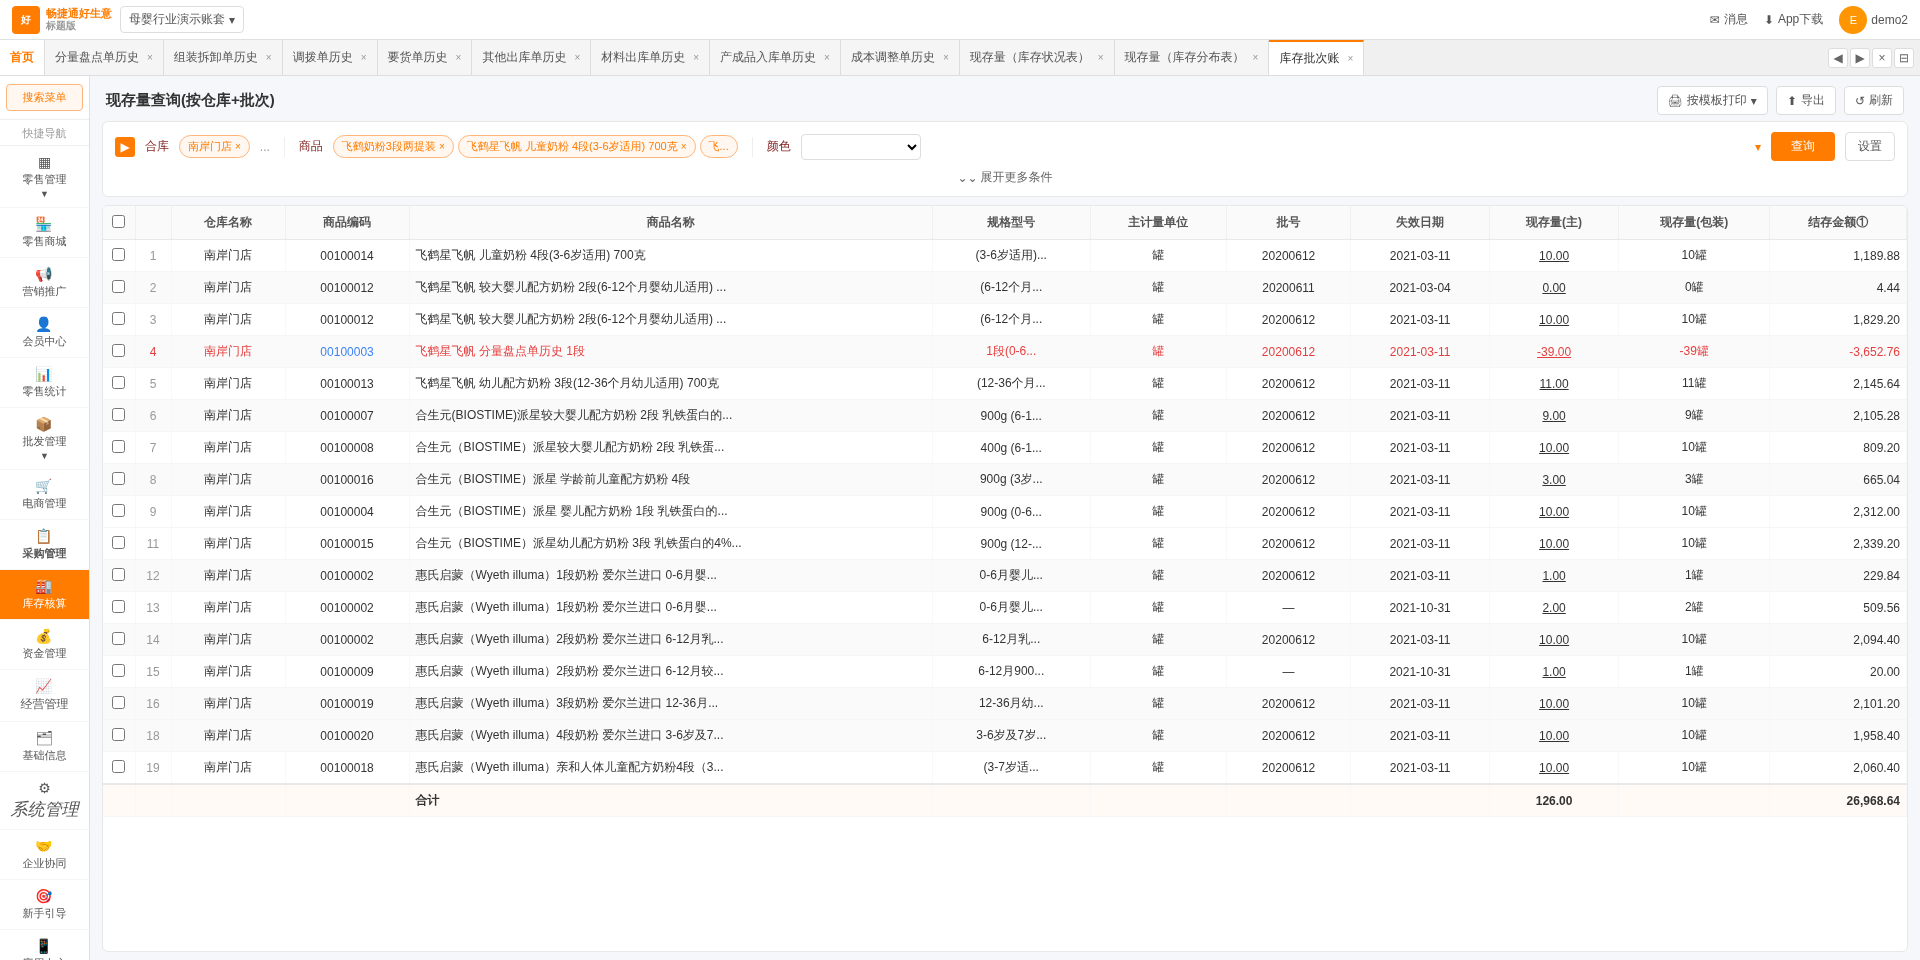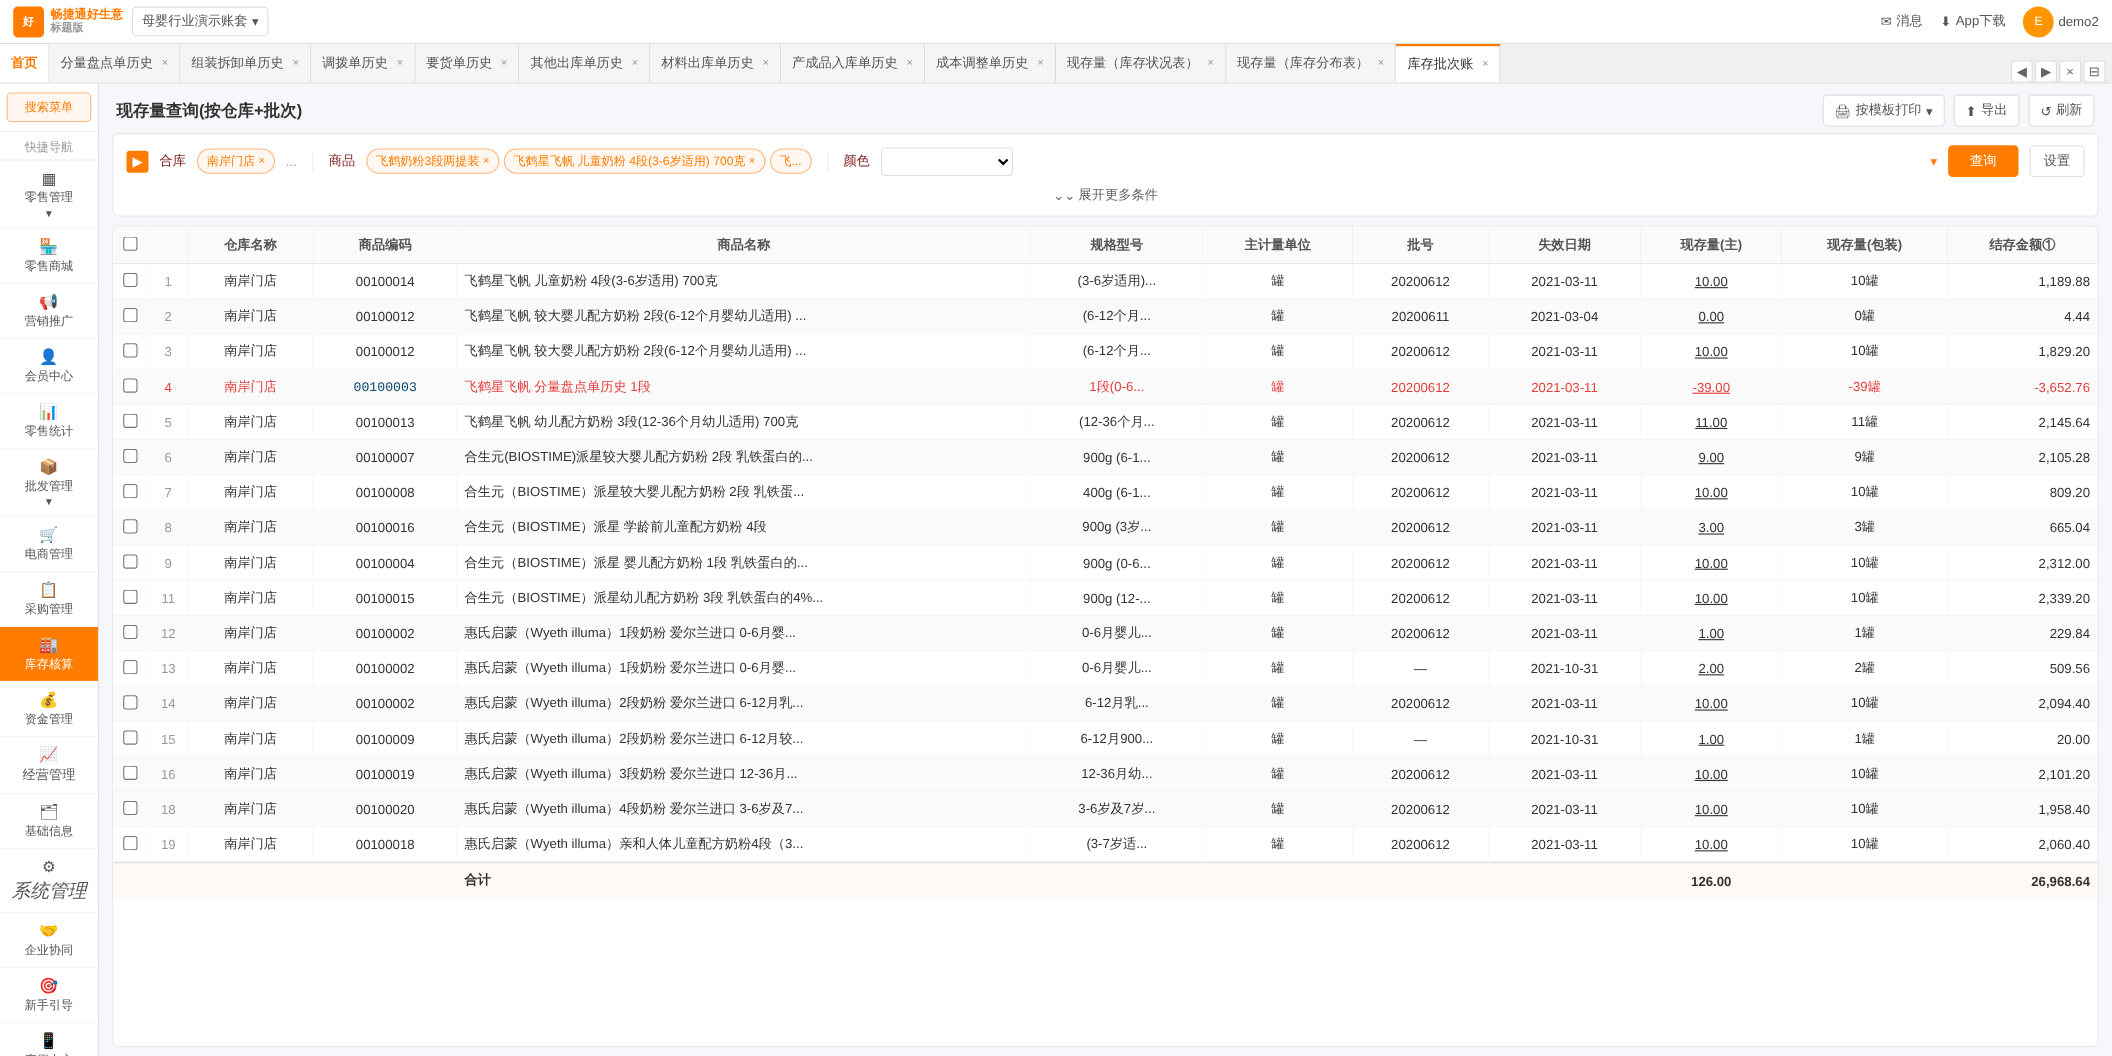--- a/index.html
+++ b/index.html
@@ -9,21 +9,21 @@
     .top-bar { height: 40px; background: #fff; border-bottom: 1px solid #e0e0e0; display: flex; align-items: center; justify-content: space-between; padding: 0 12px; }
     .top-bar-left { display: flex; align-items: center; gap: 8px; }
     .logo-area { display: flex; align-items: center; gap: 6px; color: #ff7c00; font-weight: bold; font-size: 13px; }
     .logo-icon { width: 28px; height: 28px; background: #ff7c00; border-radius: 4px; display: flex; align-items: center; justify-content: center; color: white; font-size: 10px; }
     .dropdown-selector { display: flex; align-items: center; gap: 4px; padding: 4px 8px; border: 1px solid #ddd; border-radius: 4px; cursor: pointer; font-size: 12px; color: #555; background: #fff; }
     .top-bar-right { display: flex; align-items: center; gap: 16px; font-size: 12px; color: #555; }
     .top-bar-btn { display: flex; align-items: center; gap: 4px; cursor: pointer; }
     .avatar { width: 28px; height: 28px; border-radius: 50%; background: #ff9500; display: flex; align-items: center; justify-content: center; color: white; font-size: 11px; }
 
     
-    .tab-bar { height: 36px; background: #f0f0f0; border-bottom: 1px solid #ddd; display: flex; align-items: flex-end; overflow: hidden; }
+    .tab-bar { height: 36px; background: #f0f0f0; border-bottom: 1px solid #ddd; display: flex; align-items: center; overflow: hidden; }
     .tab-item { display: flex; align-items: center; padding: 0 10px; height: 100%; border-right: 1px solid #ddd; white-space: nowrap; cursor: pointer; font-size: 12px; color: #555; background: #f5f5f5; gap: 4px; flex-shrink: 0; }
     .tab-item.active { background: #fff; color: #333; border-top: 2px solid #ff7c00; }
     .tab-item.home { background: #fff; color: #ff7c00; font-weight: bold; }
     .tab-close { color: #999; font-size: 10px; margin-left: 4px; }
     .tab-nav { display: flex; align-items: center; gap: 2px; padding: 0 6px; margin-left: auto; }
     .tab-nav-btn { width: 20px; height: 20px; display: flex; align-items: center; justify-content: center; cursor: pointer; color: #666; border: 1px solid #ddd; border-radius: 3px; background: #fff; }
 
     
     .main-layout { display: flex; height: calc(100vh - 76px); }
 
@@ -206,21 +206,21 @@
     <span style="font-size:11px;">批发管理</span>
     <span style="font-size:9px;">▼</span>
   </div>
         <div class="sidebar-item">
     <span style="font-size:14px;">🛒</span>
     <span style="font-size:11px;">电商管理</span>
 
   </div>
         <div class="sidebar-item">
     <span style="font-size:14px;">📋</span>
-    <span style="font-size:11px;">采购管理</span>
+    <span style="font-size:11px;font-weight:bold;">采购管理</span>
 
   </div>
         <div class="sidebar-item active">
     <span style="font-size:14px;">🏭</span>
     <span style="font-size:11px;">库存核算</span>
 
   </div>
         <div class="sidebar-item">
     <span style="font-size:14px;">💰</span>
     <span style="font-size:11px;">资金管理</span>
@@ -390,21 +390,21 @@
     <td>20200612</td>
     <td>2021-03-11</td>
     <td class="underline-link">10.00</td>
     <td class="">10罐</td>
     <td class="text-right">1,829.20</td>
   </tr>
             <tr style="background: rgb(250, 250, 250);">
     <td style="color: rgb(229, 62, 62);"><input type="checkbox" style=""></td>
     <td class="row-num" style="color: rgb(229, 62, 62);">4</td>
     <td style="color: rgb(229, 62, 62);">南岸门店</td>
-    <td style="color: #0c4a6e; font-family: Liberation Mono, monospace;">00100003</td>
+    <td style="color: #3b82f6;">00100003</td>
     <td class="text-left" style="max-width: 280px; overflow: hidden; text-overflow: ellipsis; color: rgb(229, 62, 62);">飞鹤星飞帆 分量盘点单历史 1段</td>
     <td style="color: rgb(229, 62, 62);">1段(0-6...</td>
     <td style="color: rgb(229, 62, 62);">罐</td>
     <td style="color: rgb(229, 62, 62);">20200612</td>
     <td style="color: rgb(229, 62, 62);">2021-03-11</td>
     <td class="negative underline-link" style="color: rgb(229, 62, 62);">-39.00</td>
     <td class="negative" style="color: rgb(229, 62, 62);">-39罐</td>
     <td class="text-right" style="color: rgb(229, 62, 62);">-3,652.76</td>
   </tr>
             <tr style="background: rgb(255, 255, 255);">

